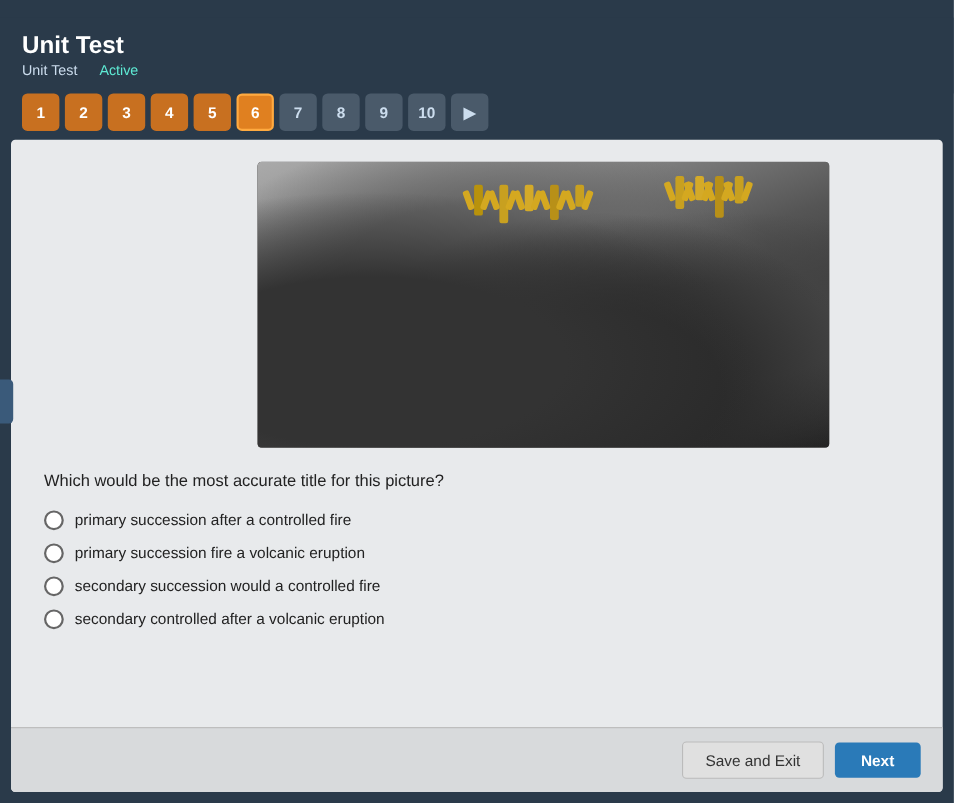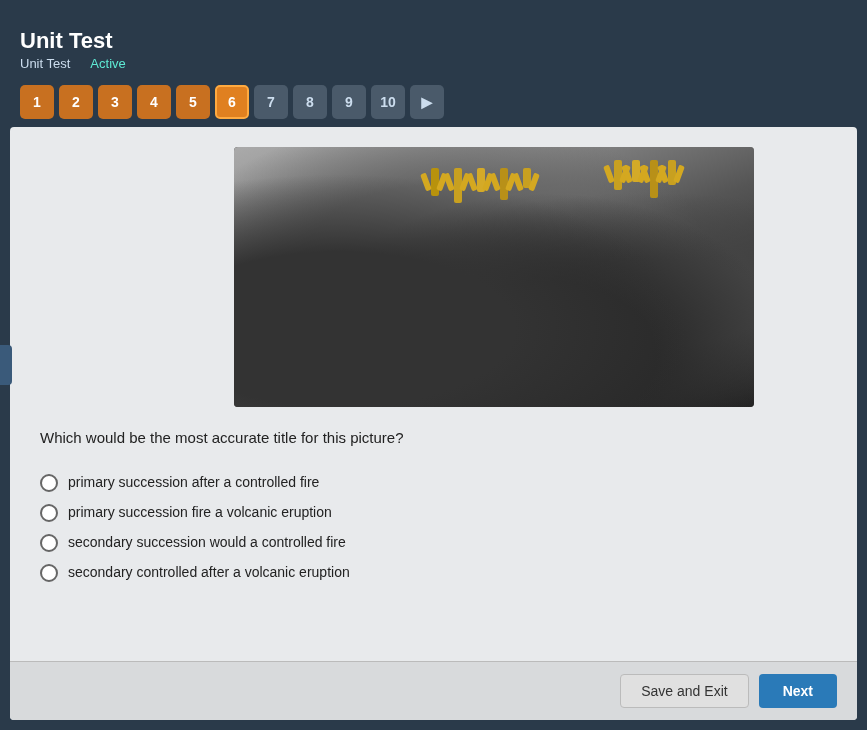--- a/index.html
+++ b/index.html
@@ -187,21 +187,21 @@
       position: absolute;
       top: 5%;
       right: 15%;
       display: flex;
       gap: 10px;
     }
 
     .question-text {
       font-size: 15px;
       color: #222;
-      margin-bottom: 24px;
+      margin-bottom: 14px;
       line-height: 1.5;
     }
 
     .options-list {
       display: flex;
       flex-direction: column;
       gap: 12px;
       margin-bottom: 20px;
     }
 
@@ -231,20 +231,21 @@
       border-color: #2a7ab8;
     }
 
     .footer-bar {
       background: #d8dadc;
       padding: 12px 20px;
       display: flex;
       justify-content: flex-end;
       gap: 10px;
       border-top: 1px solid #bbb;
+      align-items: center;
     }
 
     .btn-save-exit {
       background: #e0e0e0;
       color: #333;
       border: 1px solid #bbb;
       padding: 8px 20px;
       border-radius: 4px;
       font-size: 14px;
       cursor: pointer;

